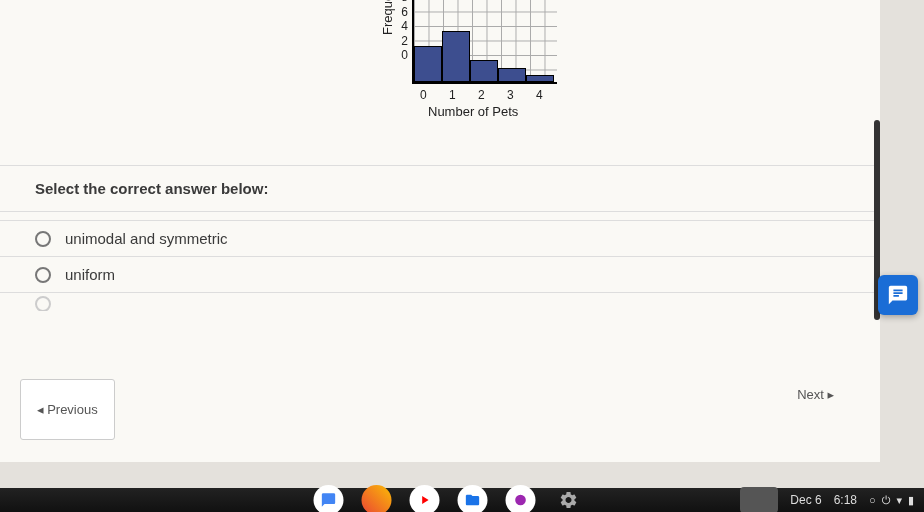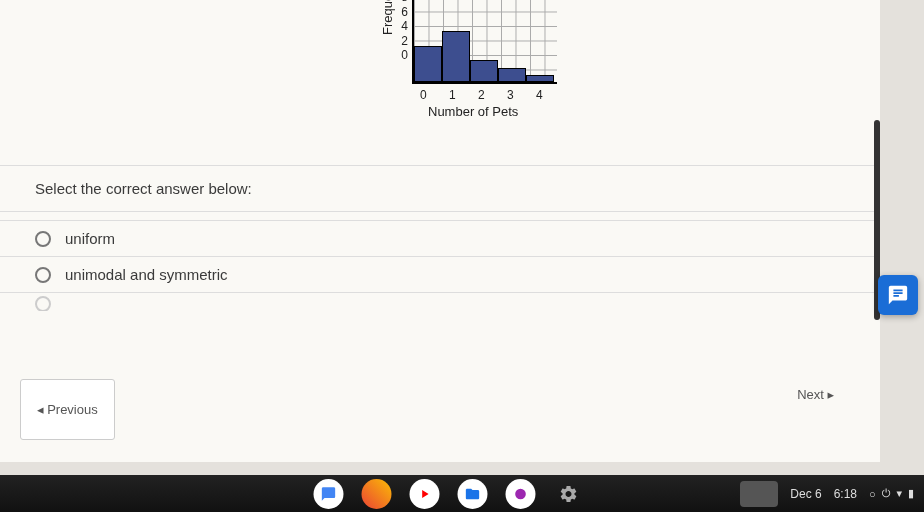--- a/index.html
+++ b/index.html
@@ -87,20 +87,21 @@
       top: 165px;
       left: 0;
       right: 0;
     }
     .prompt {
       padding: 14px 35px;
       font-size: 15px;
       color: #3a3a3a;
       border-top: 1px solid #ddd;
       border-bottom: 1px solid #ddd;
+      font-weight: bold;
     }
     .options {
       margin-top: 8px;
     }
     .option {
       display: flex;
       align-items: center;
       padding: 9px 35px;
       border-bottom: 1px solid #ddd;
       font-size: 15px;
@@ -165,21 +166,21 @@
       width: 6px;
       height: 200px;
       background: #333;
       border-radius: 3px;
     }
     .taskbar {
       position: absolute;
       bottom: 0;
       left: 0;
       right: 0;
-      height: 37px;
+      height: 24px;
       background: linear-gradient(to bottom, #222, #111);
       display: flex;
       align-items: center;
       padding: 0 10px;
     }
     .task-center {
       position: absolute;
       left: 50%;
       transform: translateX(-55%);
       display: flex;
@@ -241,25 +242,25 @@
       <div>4</div>
     </div>
     <div class="x-axis-label">Number of Pets</div>
   </div>
 
   <div class="question-area">
     <div class="prompt">Select the correct answer below:</div>
     <div class="options">
       <div class="option">
         <span class="radio"></span>
-        <span>uniform</span>
+        <span>unimodal and symmetric</span>
       </div>
       <div class="option">
         <span class="radio"></span>
-        <span>unimodal and symmetric</span>
+        <span>uniform</span>
       </div>
       <div class="option partial">
         <span class="radio"></span>
       </div>
     </div>
   </div>
 
   <div class="nav-buttons">
     <button class="nav-btn">◂ Previous</button>
     <button class="nav-btn nav-next">Next ▸</button>

